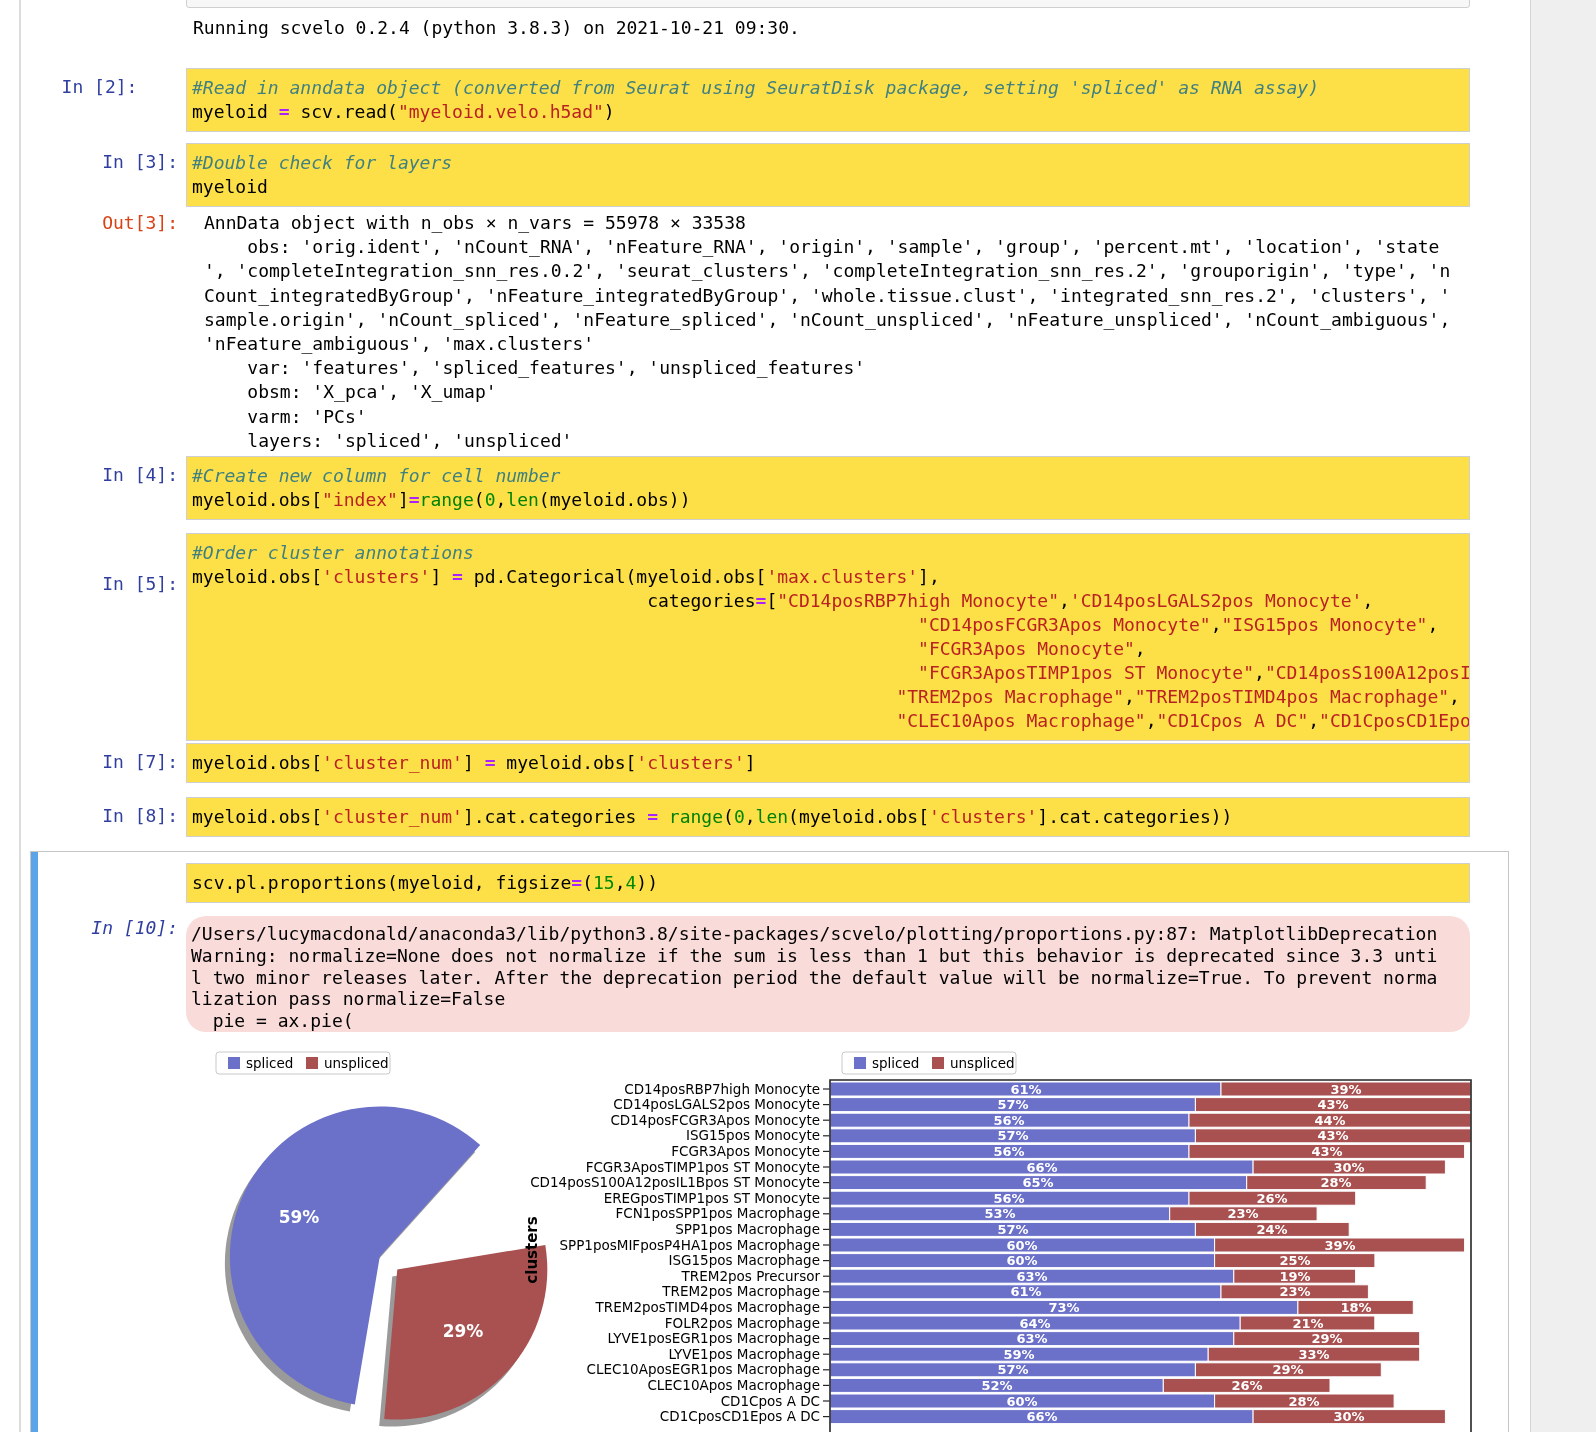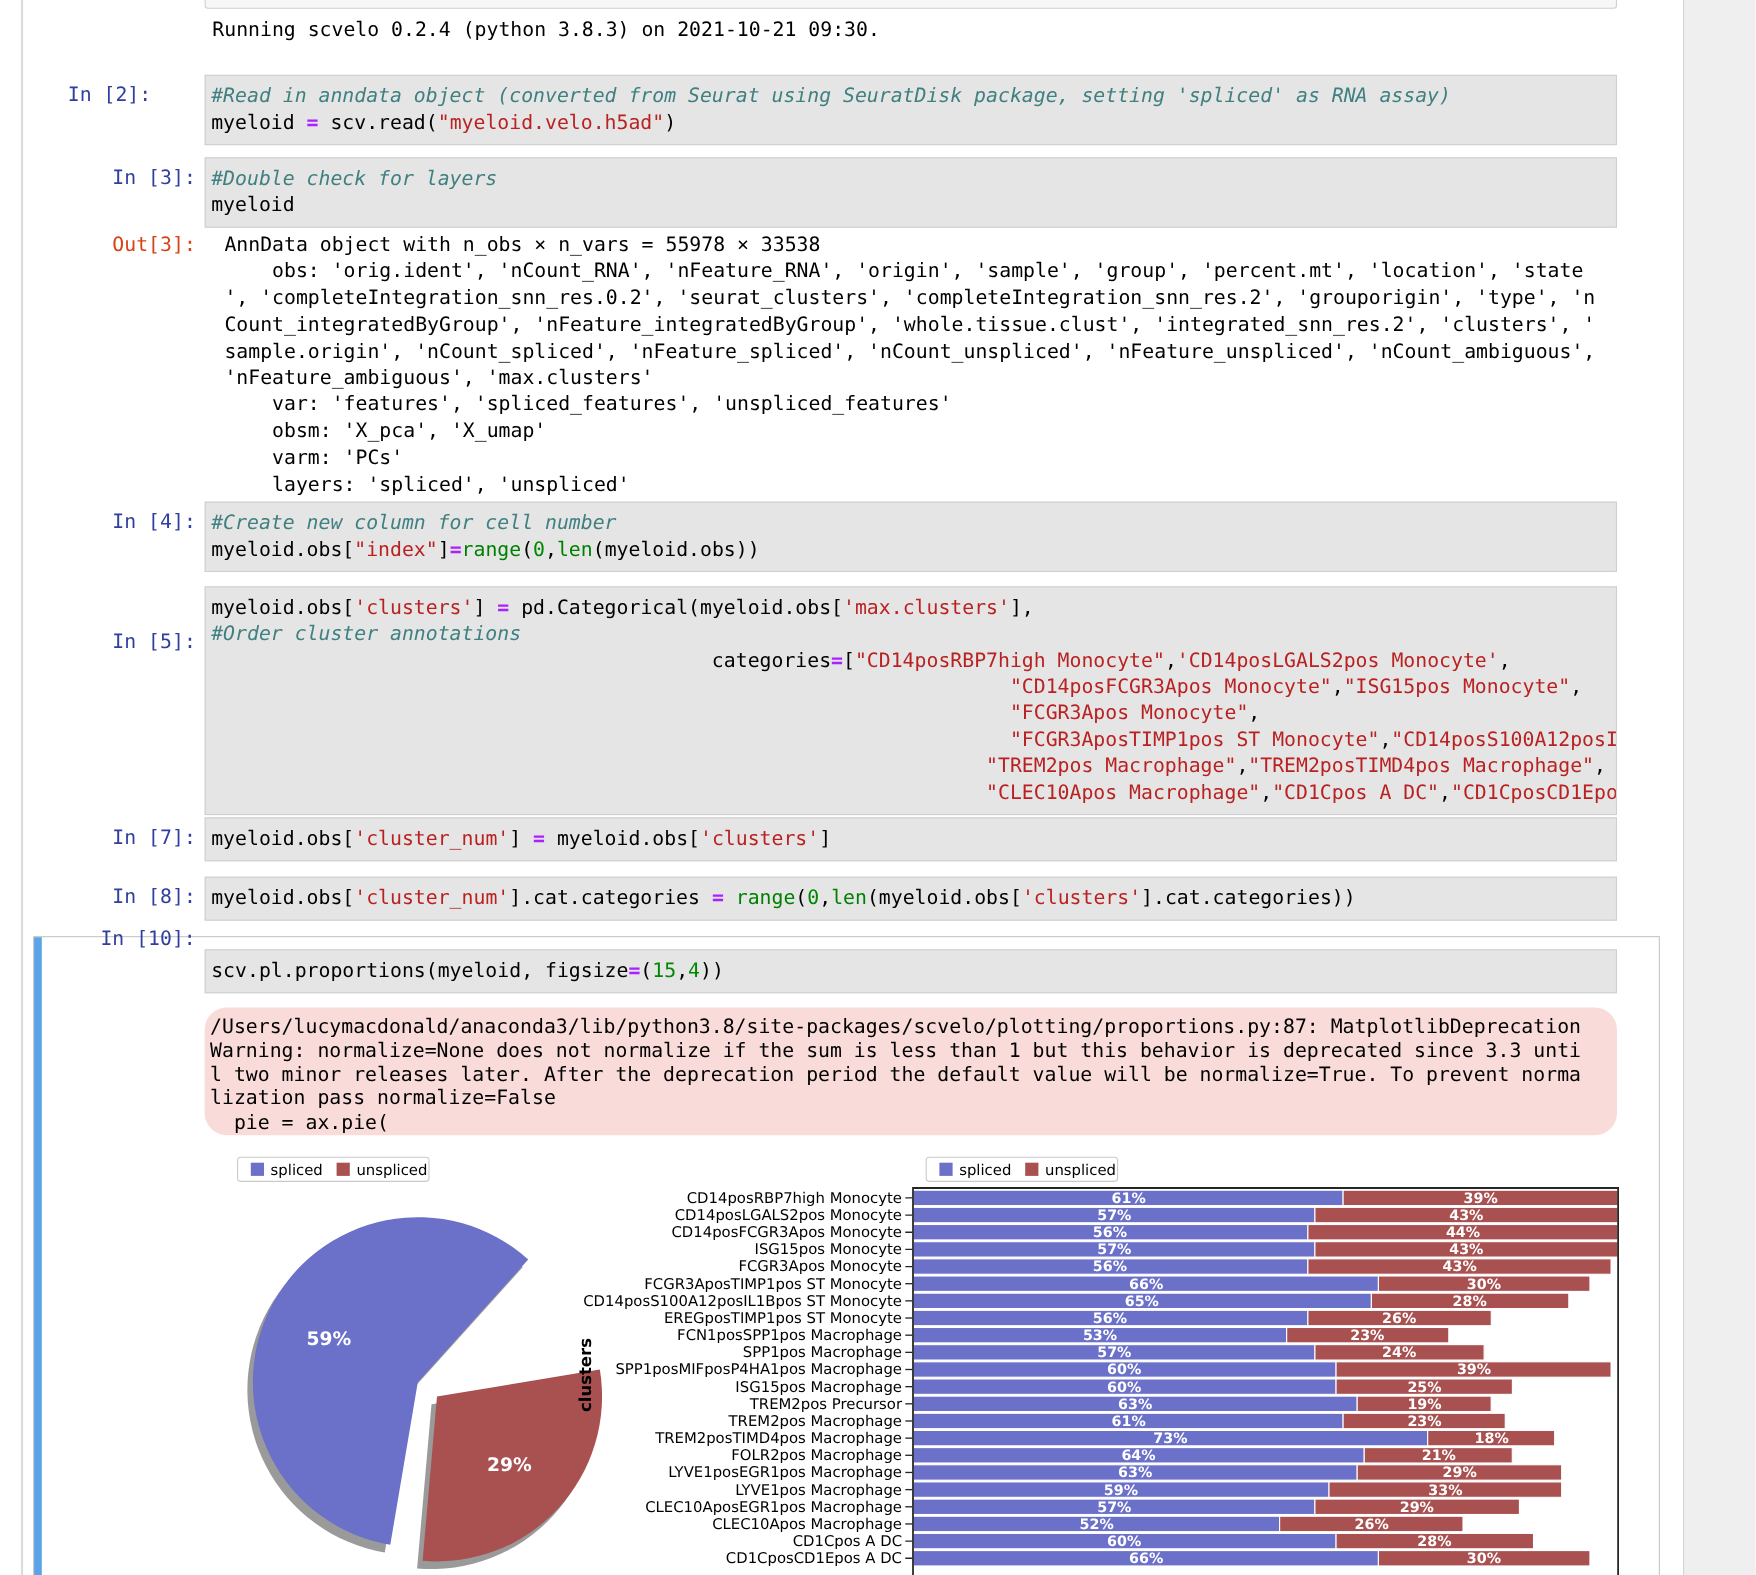--- a/index.html
+++ b/index.html
@@ -7,21 +7,21 @@
   #page{position:relative;width:1596px;height:1432px;}
   .vline-left{position:absolute;left:19px;top:0;width:2px;height:1432px;background:#dcdcdc;}
   .right-panel{position:absolute;left:1530px;top:0;width:66px;height:1432px;background:#efefef;border-left:1px solid #d5d5d5;}
   .mono{font-family:"DejaVu Sans Mono","Liberation Mono",monospace;font-size:18px;line-height:24px;}
   .top-sliver{position:absolute;left:186px;top:-20px;width:1284px;height:28px;background:#f7f7f7;
               border:1px solid #cfcfcf;border-radius:3px;box-sizing:border-box;}
   .run-line{position:absolute;left:193px;top:16px;color:#000;white-space:pre;}
   .prompt{position:absolute;left:21px;width:157px;text-align:right;white-space:pre;}
   .prompt.in{color:#303f9f;}
   .prompt.out{color:#d84315;}
-  .codebox{position:absolute;left:186px;width:1284px;box-sizing:border-box;background:#e5e5e5;
+  .codebox{position:absolute;left:186px;width:1284px;box-sizing:border-box;background:#fde047;
            border:1px solid #cfcfcf;padding:7px 0 7px 5px;overflow:hidden;}
   .cl{white-space:pre;}
   .tk-p{color:#000}.tk-c{color:#408080;font-style:italic}.tk-s{color:#BA2121}
   .tk-o{color:#AA22FF;font-weight:bold}.tk-b{color:#008000}.tk-n{color:#080}
   .outpre{position:absolute;left:204px;white-space:pre;color:#000;line-height:24.2px;}
   .selcell{position:absolute;left:30px;top:851px;width:1479px;height:600px;background:#fff;
            border:1px solid #c6c6c6;box-sizing:border-box;}
   .selbar{position:absolute;left:0;top:0;width:7px;height:599px;background:#5ca4e8;}
   .stderr{position:absolute;left:186px;top:916px;width:1284px;height:116px;box-sizing:border-box;
           background:#f9dcda;padding:7px 0 0 5px;white-space:pre;line-height:21.8px;color:#000;overflow:hidden;border-radius:20px;}
@@ -56,41 +56,41 @@
     obsm: 'X_pca', 'X_umap'
     varm: 'PCs'
     layers: 'spliced', 'unspliced'</div>
       <div class="prompt in mono" style="top: 463px;">In [4]:</div>
       <div class="codebox mono" style="top: 456px;">
         <div class="cl"><span class="tk-c">#Create new column for cell number</span></div>
         <div class="cl"><span class="tk-p">myeloid.obs[</span><span class="tk-s">"index"</span><span class="tk-p">]</span><span class="tk-o">=</span><span class="tk-b">range</span><span class="tk-p">(</span><span class="tk-n">0</span><span class="tk-p">,</span><span class="tk-b">len</span><span class="tk-p">(myeloid.obs))</span></div>
       </div>
       <div class="prompt in mono" style="top: 572px;">In [5]:</div>
       <div class="codebox mono" style="top: 533px;">
+        <div class="cl"><span class="tk-c">#Order cluster annotations</span></div>
         <div class="cl"><span class="tk-p">myeloid.obs[</span><span class="tk-s">'clusters'</span><span class="tk-p">] </span><span class="tk-o">=</span><span class="tk-p"> pd.Categorical(myeloid.obs[</span><span class="tk-s">'max.clusters'</span><span class="tk-p">],</span></div>
-        <div class="cl"><span class="tk-c">#Order cluster annotations</span></div>
         <div class="cl"><span class="tk-p">                                          </span><span class="tk-p">categories</span><span class="tk-o">=</span><span class="tk-p">[</span><span class="tk-s">"CD14posRBP7high Monocyte"</span><span class="tk-p">,</span><span class="tk-s">'CD14posLGALS2pos Monocyte'</span><span class="tk-p">,</span></div>
         <div class="cl"><span class="tk-p">                                                                   </span><span class="tk-s">"CD14posFCGR3Apos Monocyte"</span><span class="tk-p">,</span><span class="tk-s">"ISG15pos Monocyte"</span><span class="tk-p">,</span></div>
         <div class="cl"><span class="tk-p">                                                                   </span><span class="tk-s">"FCGR3Apos Monocyte"</span><span class="tk-p">,</span></div>
         <div class="cl"><span class="tk-p">                                                                   </span><span class="tk-s">"FCGR3AposTIMP1pos ST Monocyte"</span><span class="tk-p">,</span><span class="tk-s">"CD14posS100A12posIL1Bpos ST Monocyte"</span></div>
         <div class="cl"><span class="tk-p">                                                                 </span><span class="tk-s">"TREM2pos Macrophage"</span><span class="tk-p">,</span><span class="tk-s">"TREM2posTIMD4pos Macrophage"</span><span class="tk-p">,</span></div>
         <div class="cl"><span class="tk-p">                                                                 </span><span class="tk-s">"CLEC10Apos Macrophage"</span><span class="tk-p">,</span><span class="tk-s">"CD1Cpos A DC"</span><span class="tk-p">,</span><span class="tk-s">"CD1CposCD1Epos A DC"</span></div>
       </div>
       <div class="prompt in mono" style="top: 750px;">In [7]:</div>
       <div class="codebox mono" style="top: 743px;">
         <div class="cl"><span class="tk-p">myeloid.obs[</span><span class="tk-s">'cluster_num'</span><span class="tk-p">] </span><span class="tk-o">=</span><span class="tk-p"> myeloid.obs[</span><span class="tk-s">'clusters'</span><span class="tk-p">]</span></div>
       </div>
       <div class="prompt in mono" style="top: 804px; text-align: right;">In [8]:</div>
       <div class="codebox mono" style="top: 797px;">
         <div class="cl"><span class="tk-p">myeloid.obs[</span><span class="tk-s">'cluster_num'</span><span class="tk-p">].cat.categories </span><span class="tk-o">=</span><span class="tk-p"> </span><span class="tk-b">range</span><span class="tk-p">(</span><span class="tk-n">0</span><span class="tk-p">,</span><span class="tk-b">len</span><span class="tk-p">(myeloid.obs[</span><span class="tk-s">'clusters'</span><span class="tk-p">].cat.categories))</span></div>
       </div>
       <div class="selcell">
         <div class="selbar"></div>
       </div>
-      <div class="prompt in mono" style="top: 842px;">In [10]:</div>
+      <div class="prompt in mono" style="top: 916px; font-style: italic;">In [10]:</div>
       <div class="codebox mono" style="top: 863px;">
         <div class="cl"><span class="tk-p">scv.pl.proportions(myeloid, figsize</span><span class="tk-o">=</span><span class="tk-p">(</span><span class="tk-n">15</span><span class="tk-p">,</span><span class="tk-n">4</span><span class="tk-p">))</span></div>
       </div>
       <div class="stderr mono">/Users/lucymacdonald/anaconda3/lib/python3.8/site-packages/scvelo/plotting/proportions.py:87: MatplotlibDeprecation
 Warning: normalize=None does not normalize if the sum is less than 1 but this behavior is deprecated since 3.3 unti
 l two minor releases later. After the deprecation period the default value will be normalize=True. To prevent norma
 lization pass normalize=False
   pie = ax.pie(</div>
       <div class="figwrap"><svg width="1306" height="402" viewBox="0 0 1306 402" font-family="&quot;DejaVu Sans&quot;,&quot;Liberation Sans&quot;,sans-serif">
           <g>

